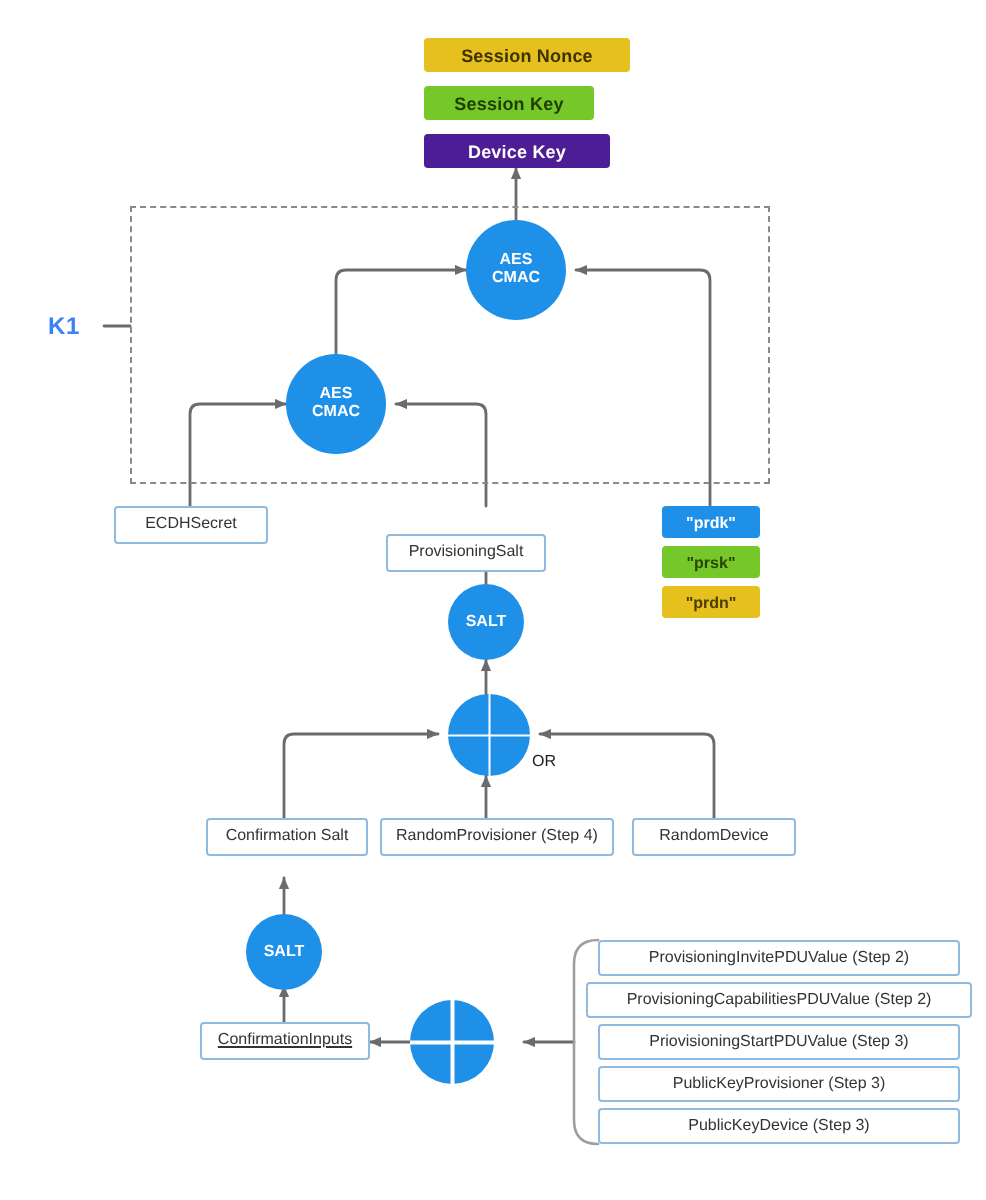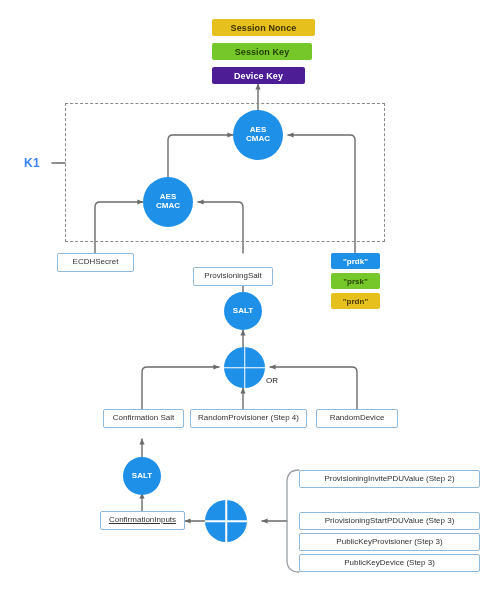--- a/index.html
+++ b/index.html
@@ -166,21 +166,21 @@
 
     <g fill="none" stroke="#9aa0a6" stroke-width="1.3" stroke-linecap="round">
       <path d="M299,470 Q287,470 287,482 L287,560 Q287,572 299,572"></path>
     </g>
   </svg>
 
   <div class="dashbox" style="left:65px; top:103px; width:320px; height:139px;"></div>
   <div class="k1-label" style="left:24px; top:156px;">K1</div>
 
   <div class="node keybox nonce" style="left:212px; top:19px; width:103px; height:17px;">Session Nonce</div>
-  <div class="node keybox sesskey" style="left:212px; top:43px; width:100px; height:17px;">Session Key</div>
+  <div class="node keybox sesskey" style="left:212px; top:43px; width:85px; height:17px;">Session Key</div>
   <div class="node keybox devkey" style="left:212px; top:67px; width:93px; height:17px;">Device Key</div>
 
   <div class="node circle" style="left:233px; top:110px; width:50px; height:50px;">
     <span>AES</span>
     <span>CMAC</span>
   </div>
   <div class="node circle" style="left:143px; top:177px; width:50px; height:50px;">
     <span>AES</span>
     <span>CMAC</span>
   </div>
@@ -205,17 +205,18 @@
 
   <div class="node circle" style="left:123px; top:457px; width:38px; height:38px;">SALT</div>
 
   <div class="node obox" style="left:100px; top:511px; width:85px; height:19px;text-decoration:underline;">ConfirmationInputs</div>
 
   <div class="node circle plus" style="left:205px; top:500px; width:42px; height:42px;">
     <span class="plus-inner"></span>
   </div>
 
   <div class="node obox" style="left:299px; top:470px; width:181px; height:18px;">ProvisioningInvitePDUValue (Step 2)</div>
+  <div class="node obox" style="left:293px; top:491px; width:193px; height:18px;">ProvisioningCapabilitiesPDUValue (Step 2)</div>
   <div class="node obox" style="left:299px; top:512px; width:181px; height:18px;">PriovisioningStartPDUValue (Step 3)</div>
   <div class="node obox" style="left:299px; top:533px; width:181px; height:18px;">PublicKeyProvisioner (Step 3)</div>
   <div class="node obox" style="left:299px; top:554px; width:181px; height:18px;">PublicKeyDevice (Step 3)</div>
 
 </div>
 
 </body></html>

